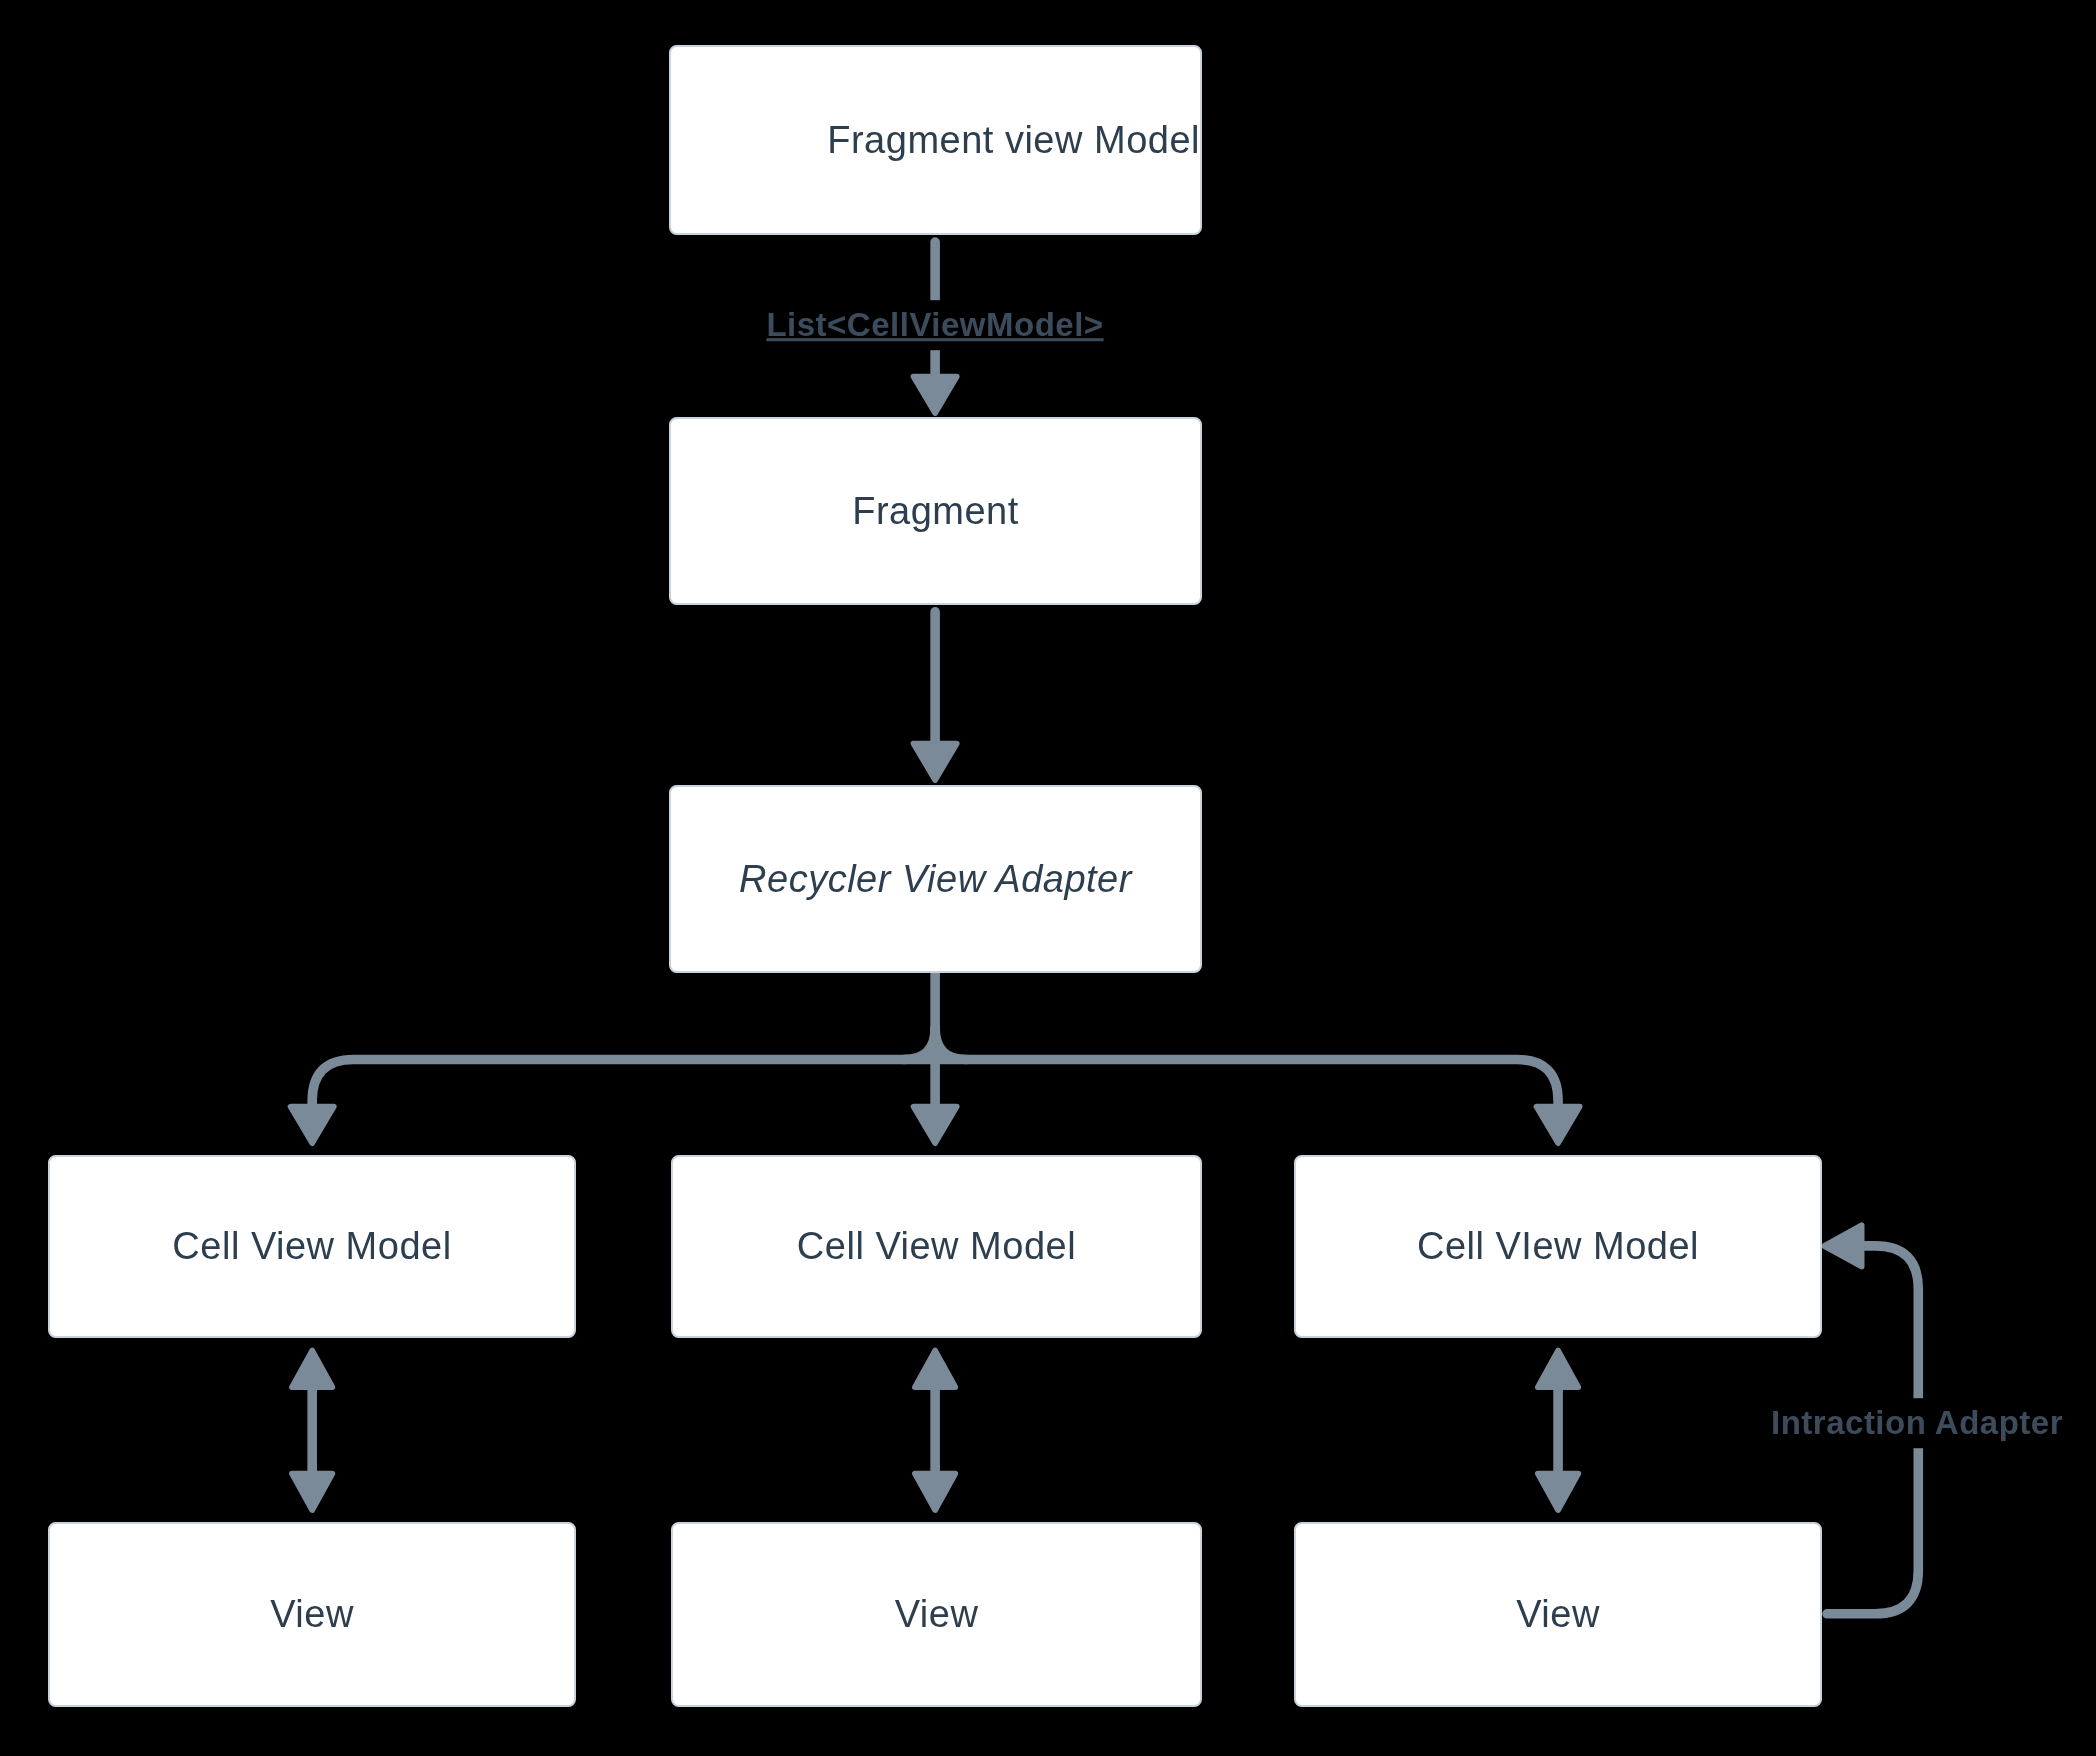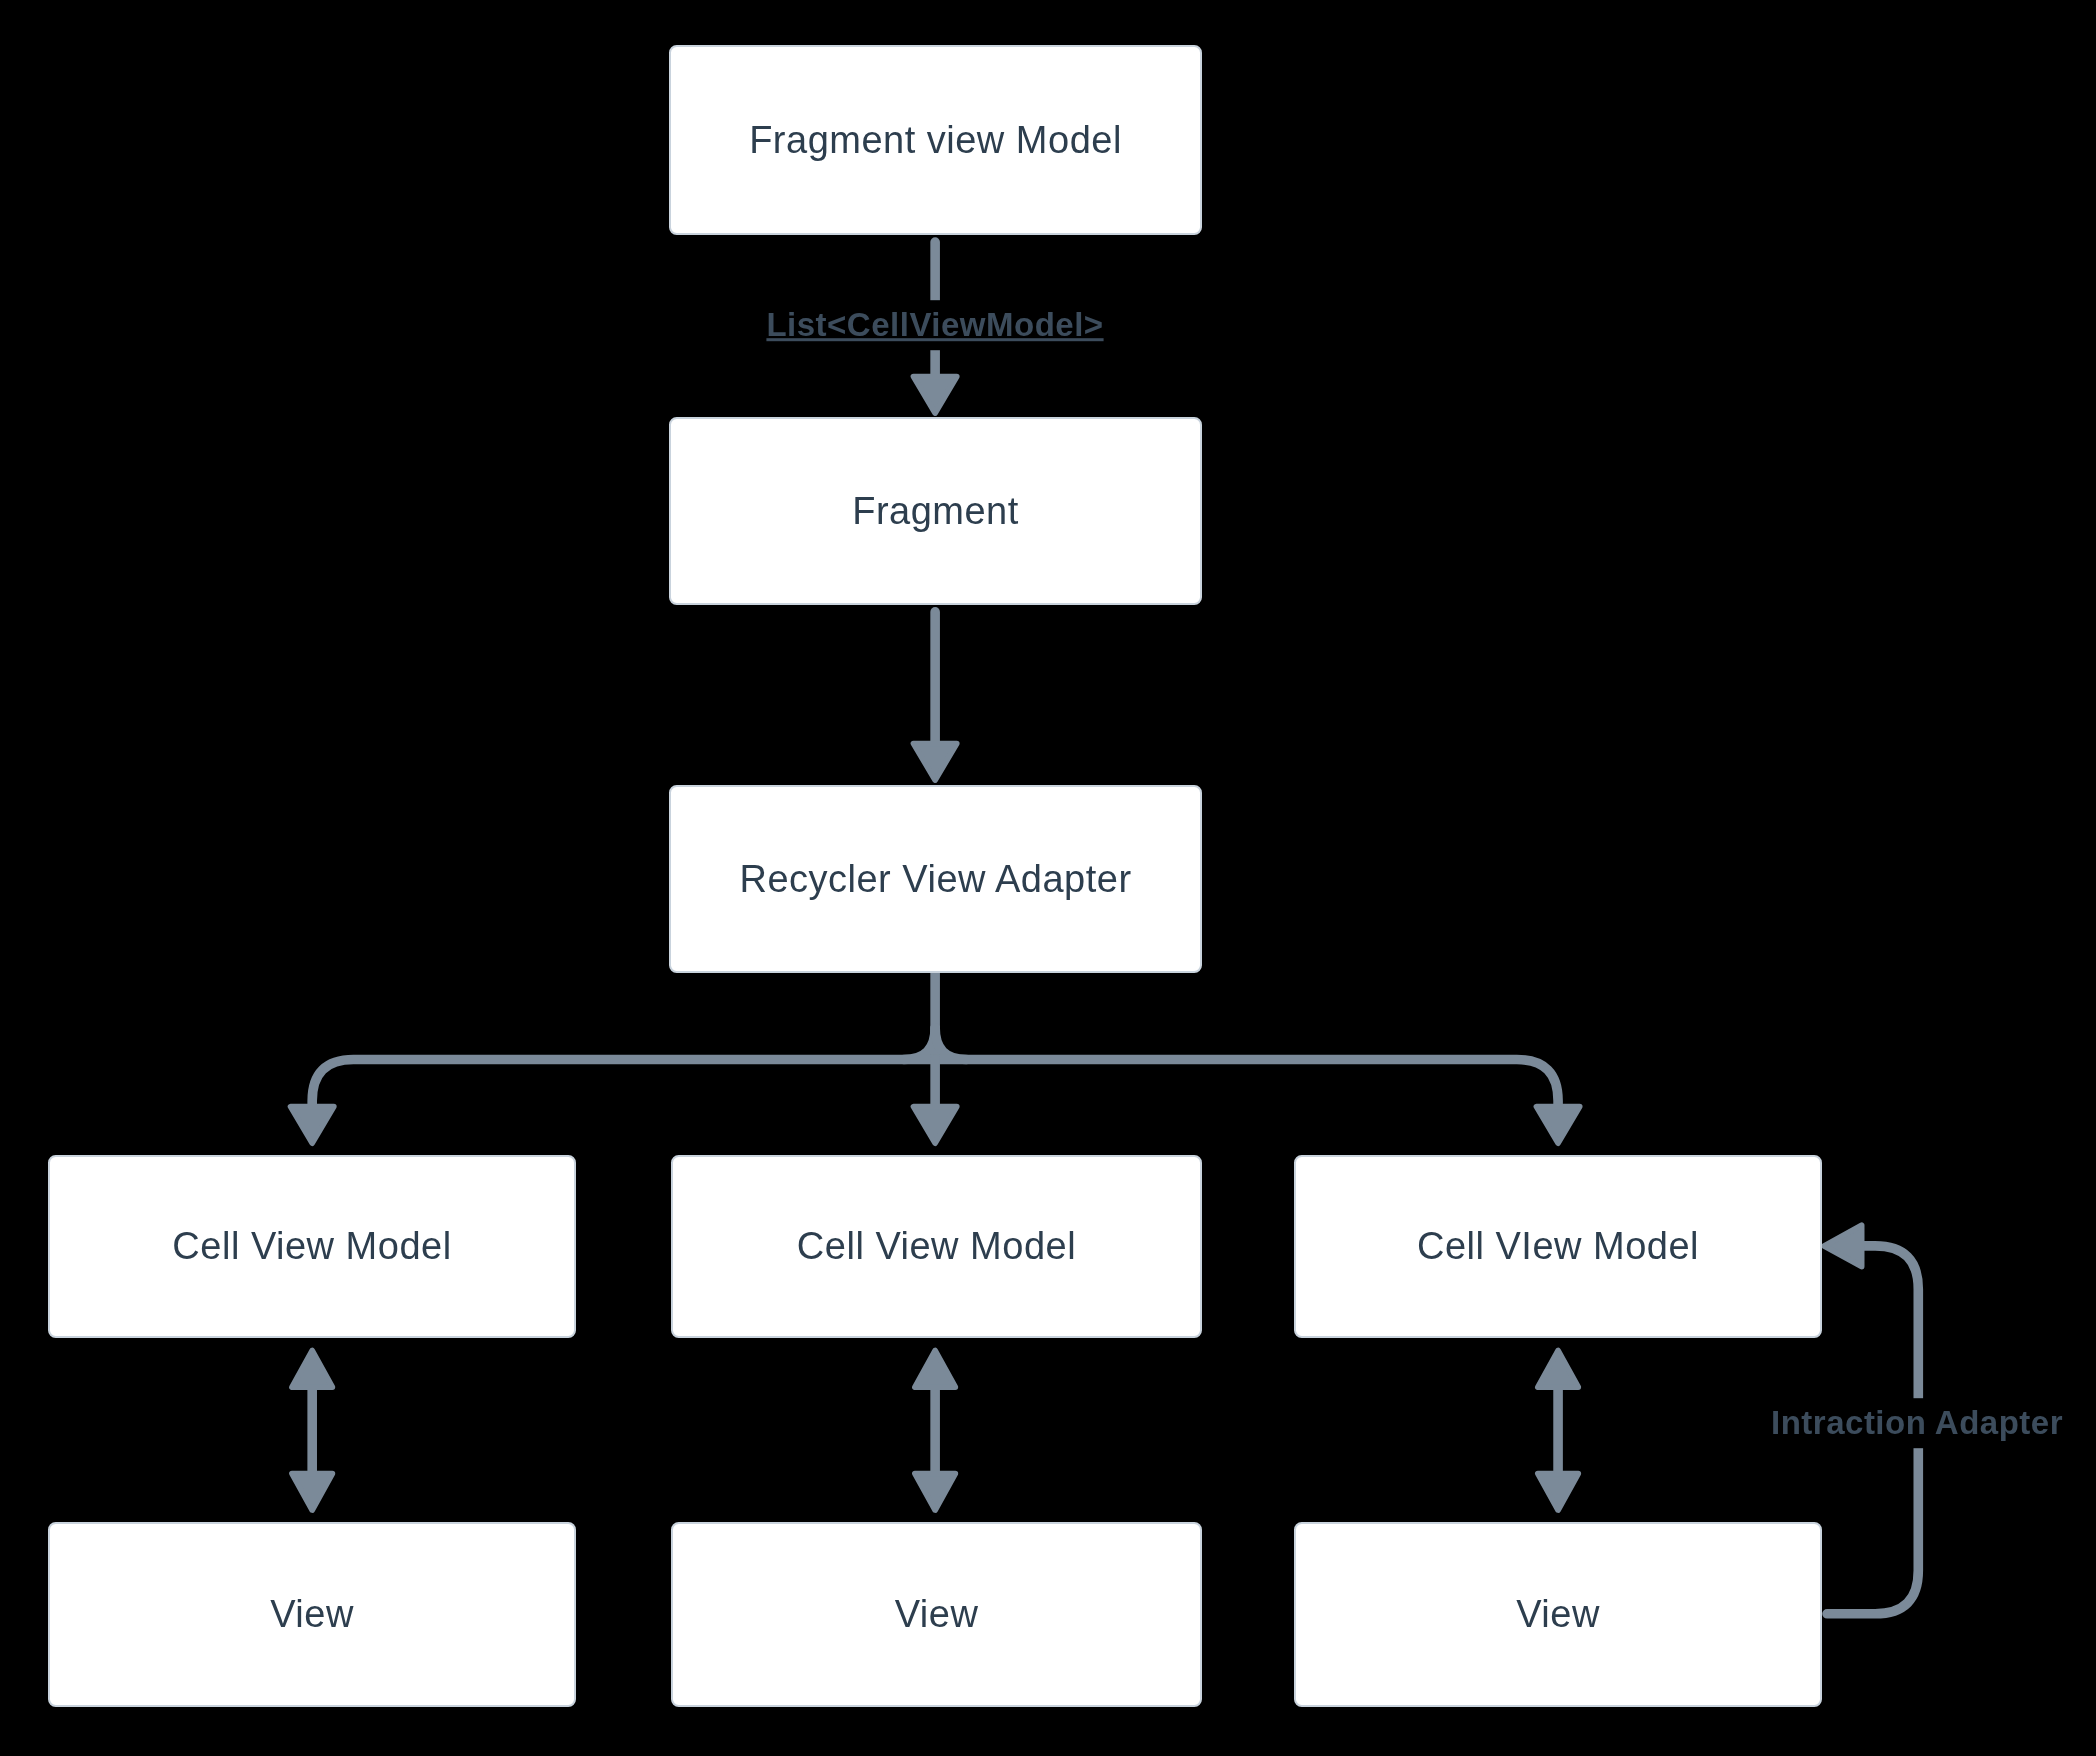--- a/index.html
+++ b/index.html
@@ -91,29 +91,29 @@
       <polygon points="1622,1406 1601,1444 1643,1444"></polygon>
       <polygon points="1622,1572 1601,1534 1643,1534"></polygon>
     </g>
 
     <g>
       <path d="M 1902 1680 L 1952 1680 Q 1997 1680 1997 1635 L 1997 1342 Q 1997 1297 1952 1297 L 1934 1297"></path>
       <polygon points="1899,1297 1938,1275.5 1938,1318.5"></polygon>
     </g>
   </svg>
 
-  <div class="node" style="left:669px;top:45px;width:533px;height:190px;">
+  <div class="node" style="left:669px;top:45px;width:533px;height:190px;justify-content:flex-end;">
     <span>Fragment view Model</span>
   </div>
 
   <div class="node" style="left:669px;top:417px;width:533px;height:188px;align-items:center;">
     <span>Fragment</span>
   </div>
 
-  <div class="node" style="left:669px;top:785px;width:533px;height:188px;">
+  <div class="node" style="left:669px;top:785px;width:533px;height:188px;font-style:italic;">
     <span>Recycler View Adapter</span>
   </div>
 
   <div class="node" style="left:48px;top:1155px;width:528px;height:183px;">
     <span>Cell View Model</span>
   </div>
 
   <div class="node" style="left:671px;top:1155px;width:531px;height:183px;">
     <span>Cell View Model</span>
   </div>

